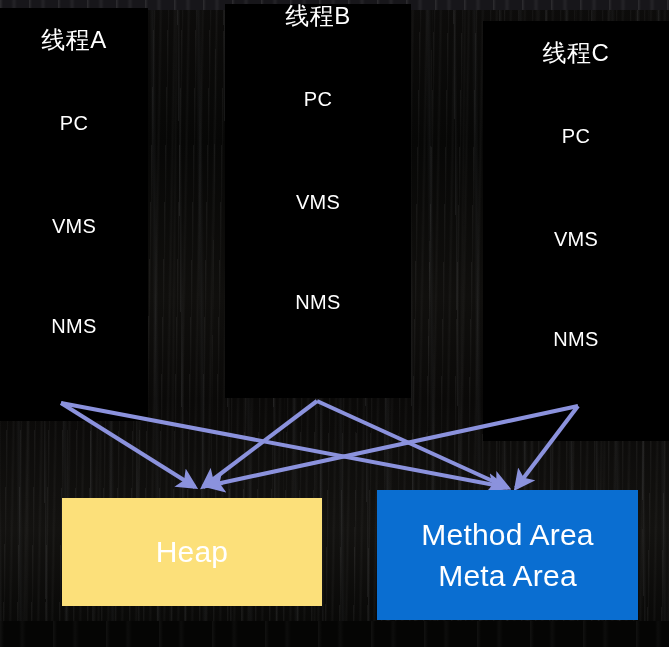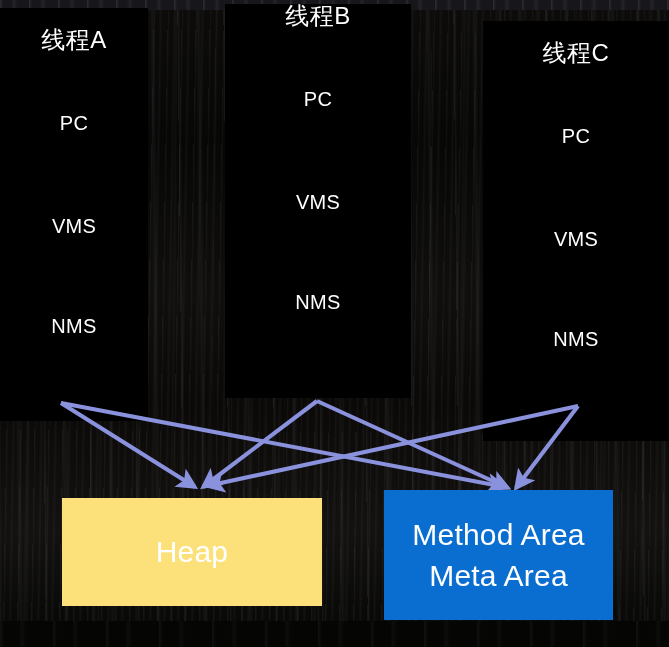--- a/index.html
+++ b/index.html
@@ -153,18 +153,18 @@
       <line x1="317" y1="401" x2="508" y2="488"></line>
       <line x1="578" y1="406" x2="207" y2="486"></line>
       <line x1="578" y1="406" x2="516" y2="488"></line>
     </g>
   </svg>
 
   <div class="mem-box" style="left:62px; top:490px; width:260px; height:108px; background:#fce07a;margin-top:8px;">
     <div class="mem-line">Heap</div>
   </div>
 
-  <div class="mem-box" style="left:377px; top:490px; width:229px; height:130px; background:#0a6ed1;margin-left:7px;">
+  <div class="mem-box" style="left:377px; top:490px; width:261px; height:130px; background:#0a6ed1;">
     <div class="mem-line">Method Area</div>
     <div class="mem-line">Meta Area</div>
   </div>
 
 </div>
 
 </body></html>

